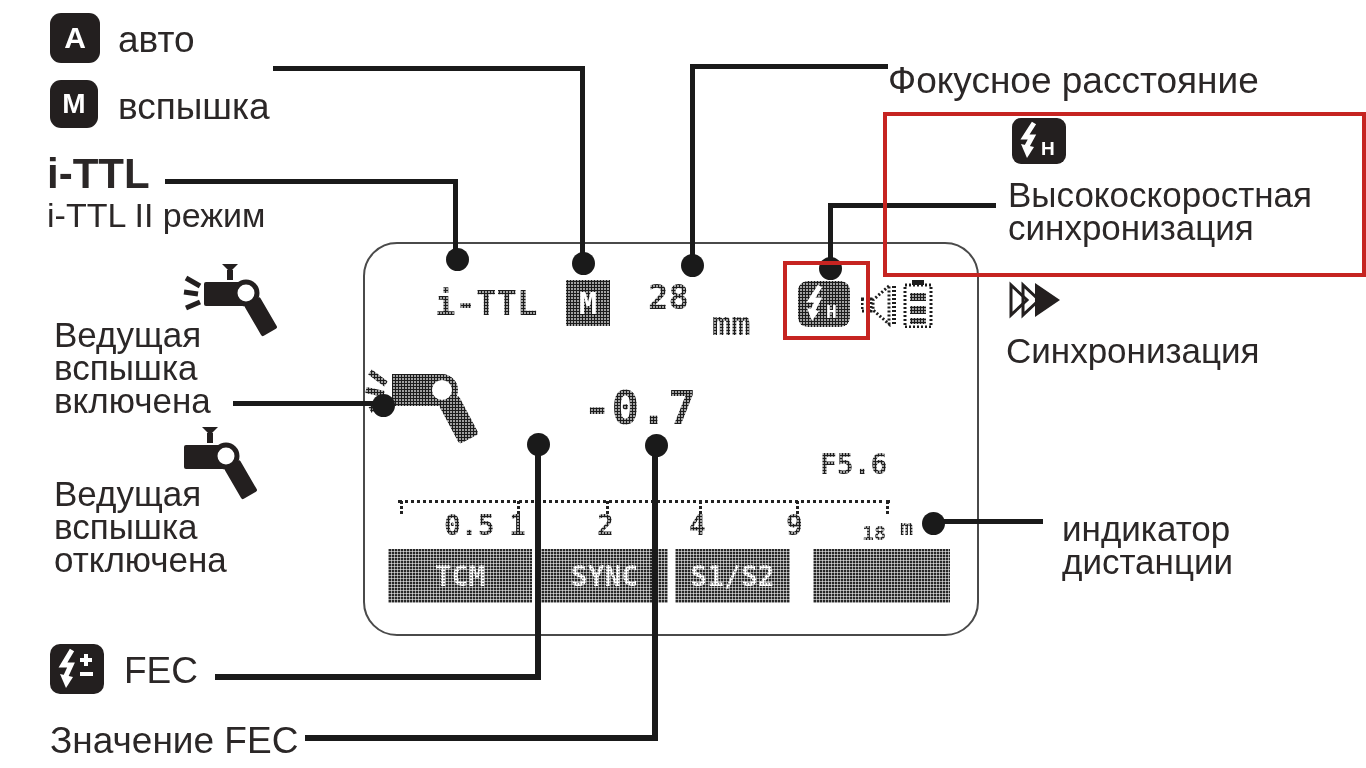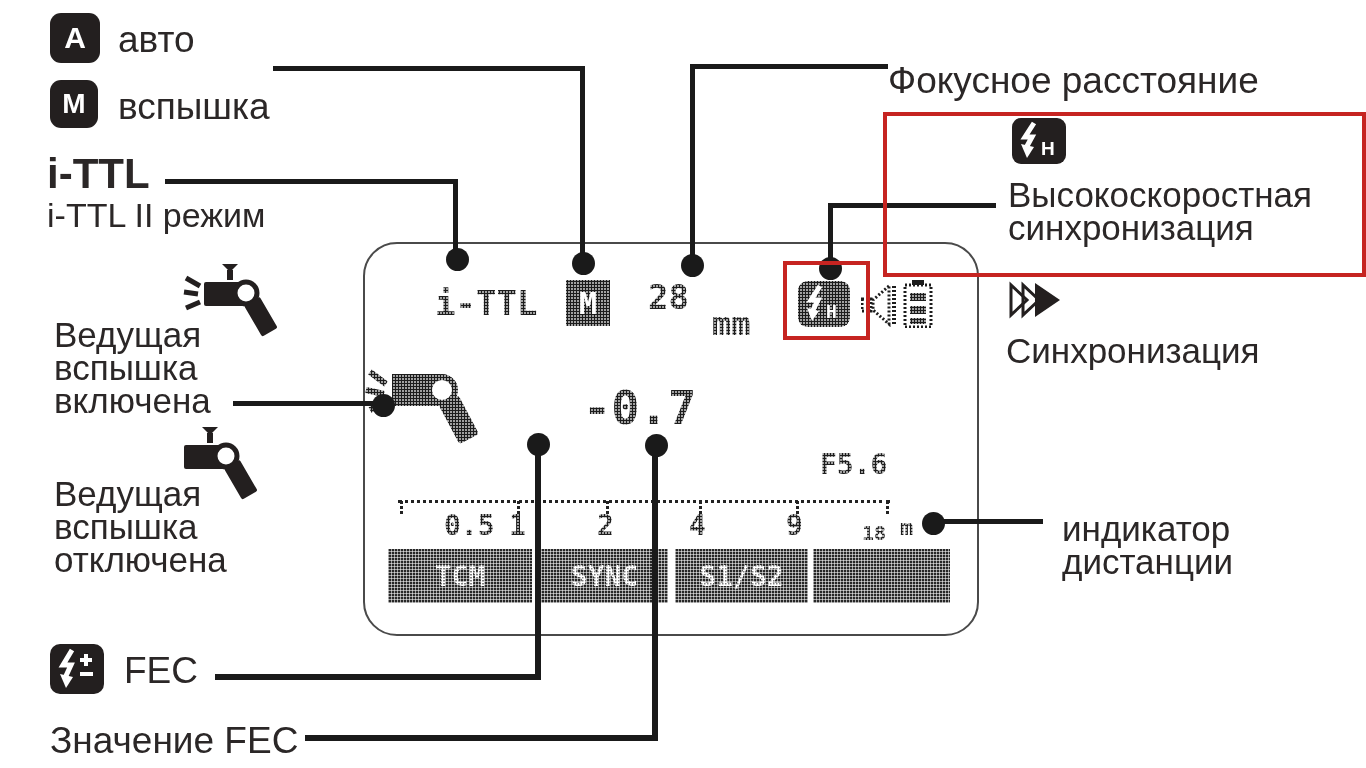--- a/index.html
+++ b/index.html
@@ -105,21 +105,21 @@
   <div class="lcdtxt dm" style="left:786px;top:509px;font-size:28px;">9</div>
   <div class="lcdtxt dm" style="left:862px;top:509px;font-size:20px;margin-top:12px;">18</div>
   <div class="lcdtxt dm" style="left:900px;top:515px;font-size:22px;">m</div>
 
   <div class="softkey" style="left:388px;width:144px;">
     <span class="dm">TCM</span>
   </div>
   <div class="softkey" style="left:541px;width:127px;">
     <span class="dm">SYNC</span>
   </div>
-  <div class="softkey" style="left:675px;width:133px;">
+  <div class="softkey" style="left:675px;width:115px;">
     <span class="dm">S1/S2</span>
   </div>
   <div class="softkey" style="left:813px;width:137px;">
     <span class="dm"></span>
   </div>
 
   <div class="line" style="left:273px;top:66px;width:312px;height:5px;"></div>
   <div class="line" style="left:580px;top:66px;width:5px;height:197px;"></div>
   <div class="line" style="left:692px;top:64px;width:196px;height:5px;"></div>
   <div class="line" style="left:690px;top:64px;width:5px;height:201px;"></div>

